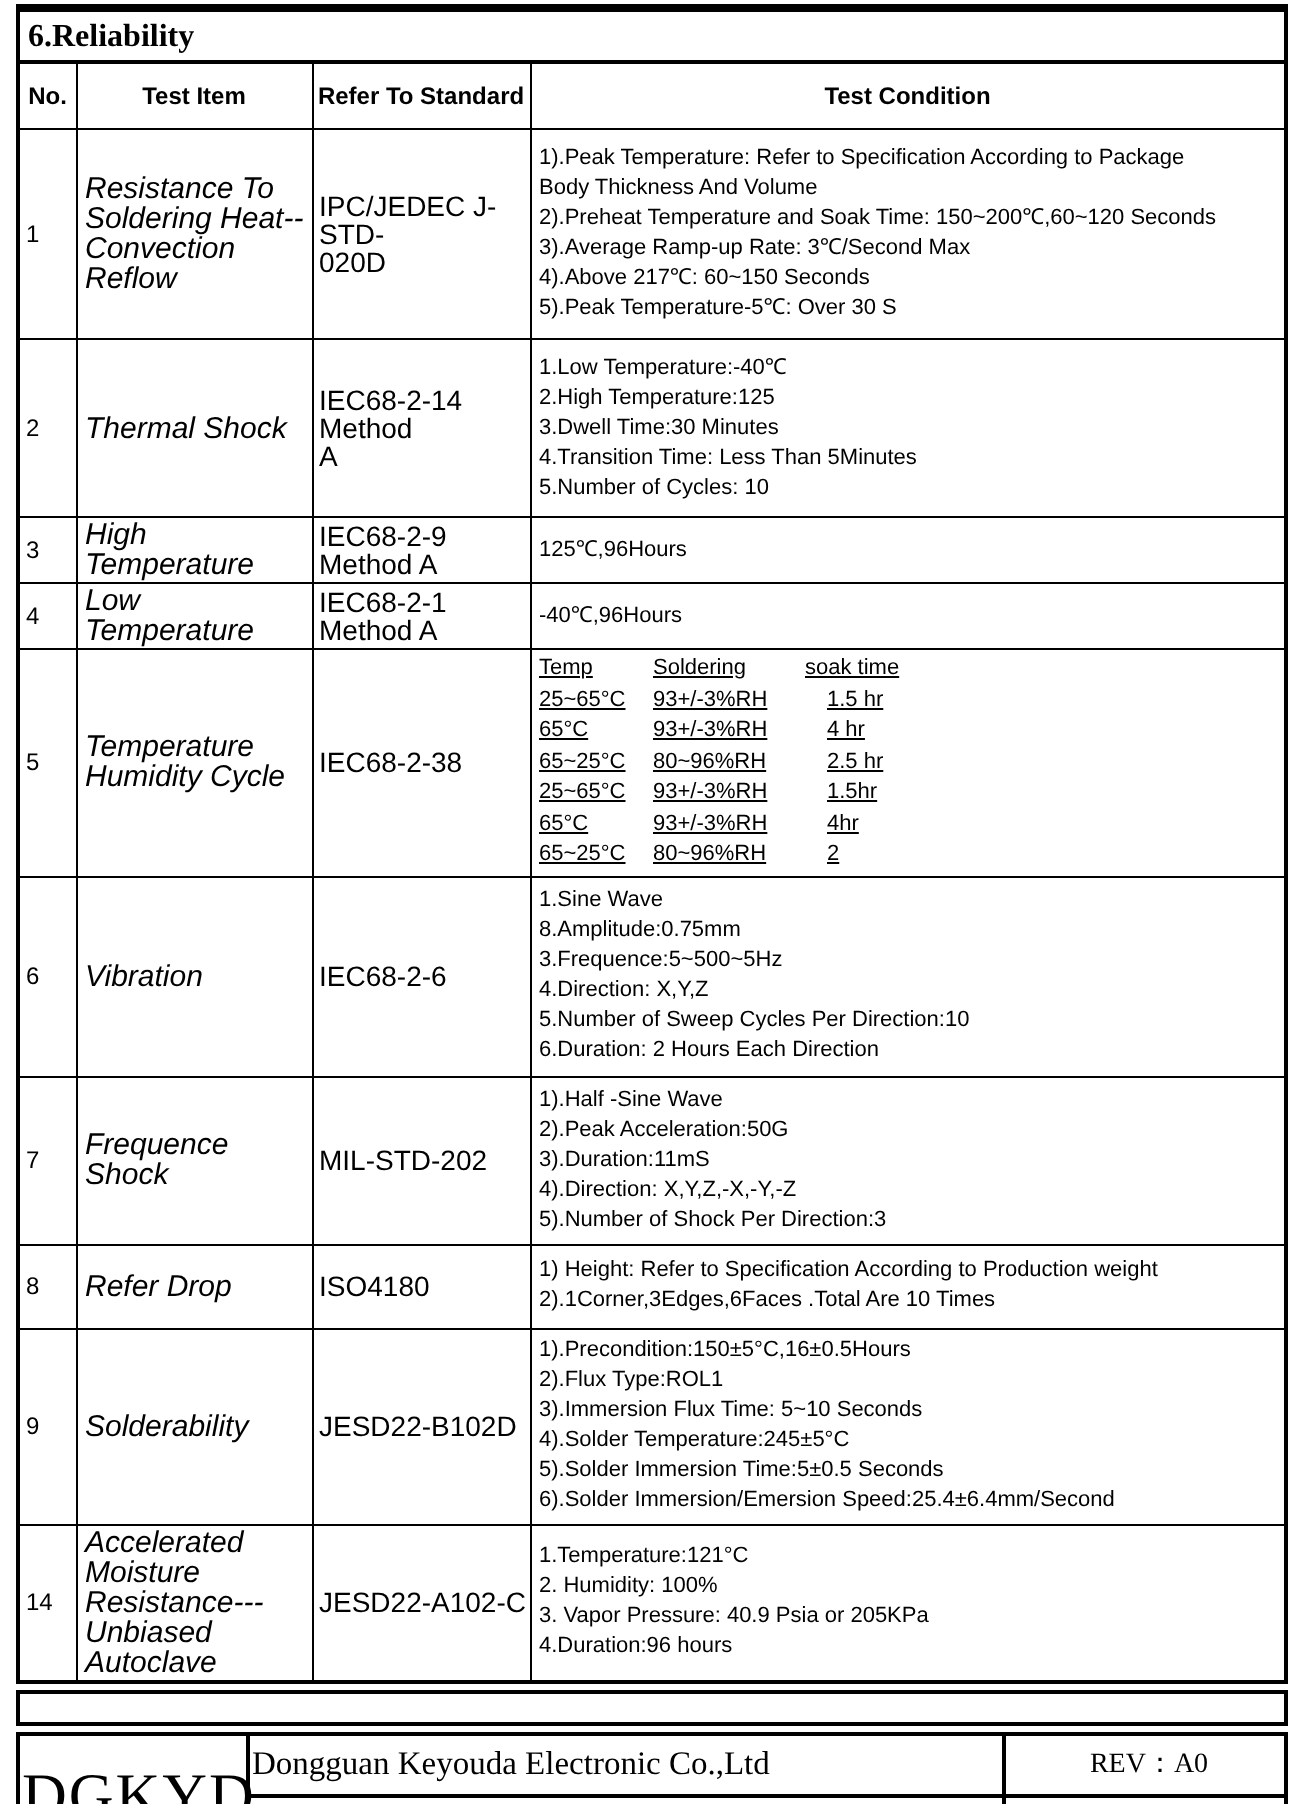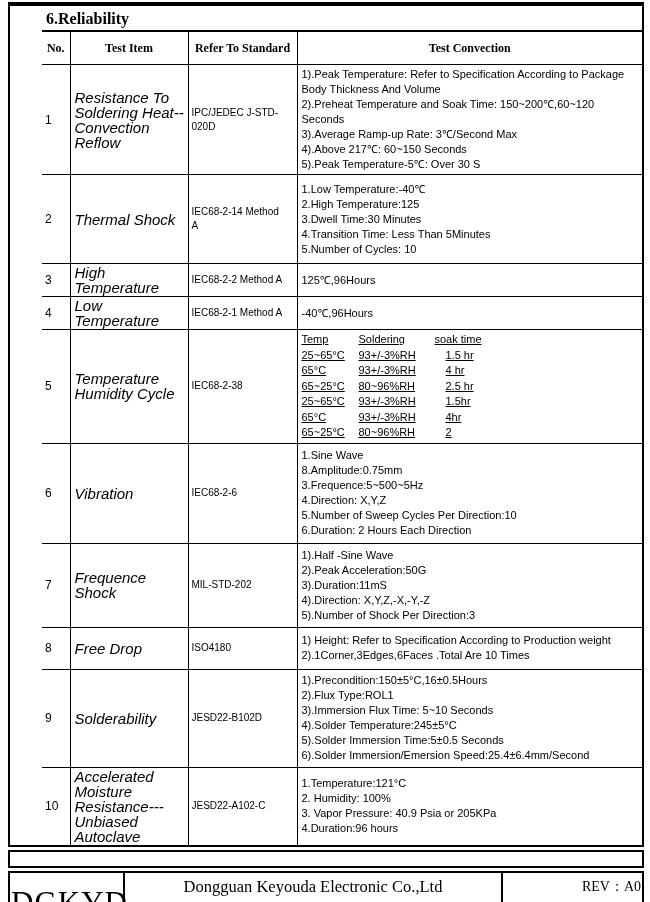--- a/index.html
+++ b/index.html
@@ -4,67 +4,67 @@
 <style>
   html,body{margin:0;padding:0;background:#ffffff;}
   body{
     width:650px;height:902px;position:relative;
     font-family:"Liberation Sans", sans-serif;color:#000;
     -webkit-font-smoothing:antialiased;
   }
   .page{position:absolute;left:8px;top:2px;width:636px;}
 
   
-  .main-box{border:2px solid #000;border-top-width:4px;padding-left:32px;}
+  .main-box{border:2px solid #000;border-top-width:4px;}
   .doc-title{
     font-family:"Liberation Serif", serif;font-weight:bold;font-size:16px;
     padding:3px 0 2px 4px;border-bottom:2px solid #000;line-height:19px;
   }
   table.spec{border-collapse:collapse;table-layout:fixed;width:100%;}
   table.spec th, table.spec td{
     border:1.5px solid #000;vertical-align:middle;overflow:hidden;
   }
   table.spec tr > *:first-child{border-left:none;}
   table.spec tr > *:last-child{border-right:none;}
   table.spec thead th{border-top:none;}
   table.spec tbody tr:last-child td{border-bottom:none;}
   col.c-no{width:28px;} col.c-item{width:118px;}
   col.c-std{width:109px;} col.c-cond{width:auto;}
   thead th{
     height:30px;font-size:12px;font-weight:bold;text-align:center;
-    font-family:Liberation Serif, serif;
+    font-family:Liberation Sans, sans-serif;
   }
   td.col-no{font-size:12px;padding-left:3px;}
   td.col-item{font-size:15px;line-height:15px;padding:1px 2px 1px 4px;white-space:pre-line;font-style:italic;}
-  td.col-standard{font-size:10px;line-height:14px;padding:1px 1px 1px 3px;white-space:pre-line;}
+  td.col-standard{font-size:14px;line-height:14px;padding:1px 1px 1px 3px;white-space:pre-line;}
   td.col-condition{font-size:11px;line-height:15px;padding:2px 2px 2px 4px;white-space:pre-line;}
   .cond-grid{display:grid;grid-template-columns:57px 76px auto;line-height:15.5px;white-space:nowrap;text-decoration:underline;}
   .cond-grid .v3{padding-left:11px;}
 
   
   .spacer-band{border:2px solid #000;height:14px;margin-top:3px;}
 
   
   table.footer{
     border-collapse:collapse;table-layout:fixed;width:100%;margin-top:3px;
   }
   table.footer td{border:2px solid #000;vertical-align:middle;}
   col.f-logo{width:115px;} col.f-company{width:378px;} col.f-meta{width:auto;}
   td.logo-cell{
     text-align:center;font-family:"Liberation Serif", serif;font-size:31px;
     letter-spacing:1px;height:54px;
   }
   td.company-en{
-    text-align:center;font-family:"Liberation Serif", serif;font-size:16.5px;height:27px;
+    font-family:"Liberation Serif", serif;font-size:16.5px;height:27px;
   }
   td.company-cn{
     text-align:center;font-family:"Liberation Serif", serif;font-size:17px;height:27px;
   }
   td.meta-cell{
-    font-family:"Liberation Serif", serif;font-size:14px;padding-left:5px;text-align:right;
+    font-family:"Liberation Serif", serif;font-size:14px;padding-left:5px;text-align:center;
   }
 </style>
 </head>
 <body>
 
 <div class="page">
 
   <div class="main-box">
     <div class="doc-title">6.Reliability</div>
 
@@ -73,21 +73,21 @@
         <col class="c-no">
           <col class="c-item">
           <col class="c-std">
           <col class="c-cond">
       </colgroup>
       <thead>
         <tr>
           <th>No.</th>
           <th>Test Item</th>
           <th>Refer To Standard</th>
-          <th>Test Convection</th>
+          <th>Test Condition</th>
         </tr>
       </thead>
       <tbody>
           <tr style="height: 105px;">
             <td class="col-no">1</td>
             <td class="col-item">Resistance To
 Soldering Heat--
 Convection Reflow</td>
             <td class="col-standard">IPC/JEDEC J-STD-
 020D</td>
@@ -105,21 +105,21 @@
 A</td>
             <td class="col-condition">1.Low Temperature:-40℃
 2.High Temperature:125
 3.Dwell Time:30 Minutes
 4.Transition Time: Less Than 5Minutes
 5.Number of Cycles: 10</td>
           </tr>
           <tr style="height: 27px;">
             <td class="col-no">3</td>
             <td class="col-item">High Temperature</td>
-            <td class="col-standard">IEC68-2-2 Method A</td>
+            <td class="col-standard">IEC68-2-9 Method A</td>
             <td class="col-condition">125℃,96Hours</td>
           </tr>
           <tr style="height: 27px;">
             <td class="col-no">4</td>
             <td class="col-item">Low Temperature</td>
             <td class="col-standard">IEC68-2-1 Method A</td>
             <td class="col-condition">-40℃,96Hours</td>
           </tr>
           <tr style="height: 113px;">
             <td class="col-no">5</td>
@@ -166,38 +166,38 @@
             <td class="col-item">Frequence Shock</td>
             <td class="col-standard">MIL-STD-202</td>
             <td class="col-condition">1).Half -Sine Wave
 2).Peak Acceleration:50G
 3).Duration:11mS
 4).Direction: X,Y,Z,-X,-Y,-Z
 5).Number of Shock Per Direction:3</td>
           </tr>
           <tr style="height: 42px;">
             <td class="col-no">8</td>
-            <td class="col-item">Free Drop</td>
+            <td class="col-item">Refer Drop</td>
             <td class="col-standard">ISO4180</td>
             <td class="col-condition">1) Height: Refer to Specification According to Production weight
 2).1Corner,3Edges,6Faces .Total Are 10 Times</td>
           </tr>
           <tr style="height: 98px;">
             <td class="col-no">9</td>
             <td class="col-item">Solderability</td>
             <td class="col-standard">JESD22-B102D</td>
             <td class="col-condition">1).Precondition:150±5°C,16±0.5Hours
 2).Flux Type:ROL1
 3).Immersion Flux Time: 5~10 Seconds
 4).Solder Temperature:245±5°C
 5).Solder Immersion Time:5±0.5 Seconds
 6).Solder Immersion/Emersion Speed:25.4±6.4mm/Second</td>
           </tr>
           <tr style="height: 68px;">
-            <td class="col-no">10</td>
+            <td class="col-no">14</td>
             <td class="col-item">Accelerated Moisture
 Resistance---
 Unbiased Autoclave</td>
             <td class="col-standard">JESD22-A102-C</td>
             <td class="col-condition">1.Temperature:121°C
 2. Humidity: 100%
 3. Vapor Pressure: 40.9 Psia or 205KPa
 4.Duration:96 hours</td>
           </tr>
         </tbody>

